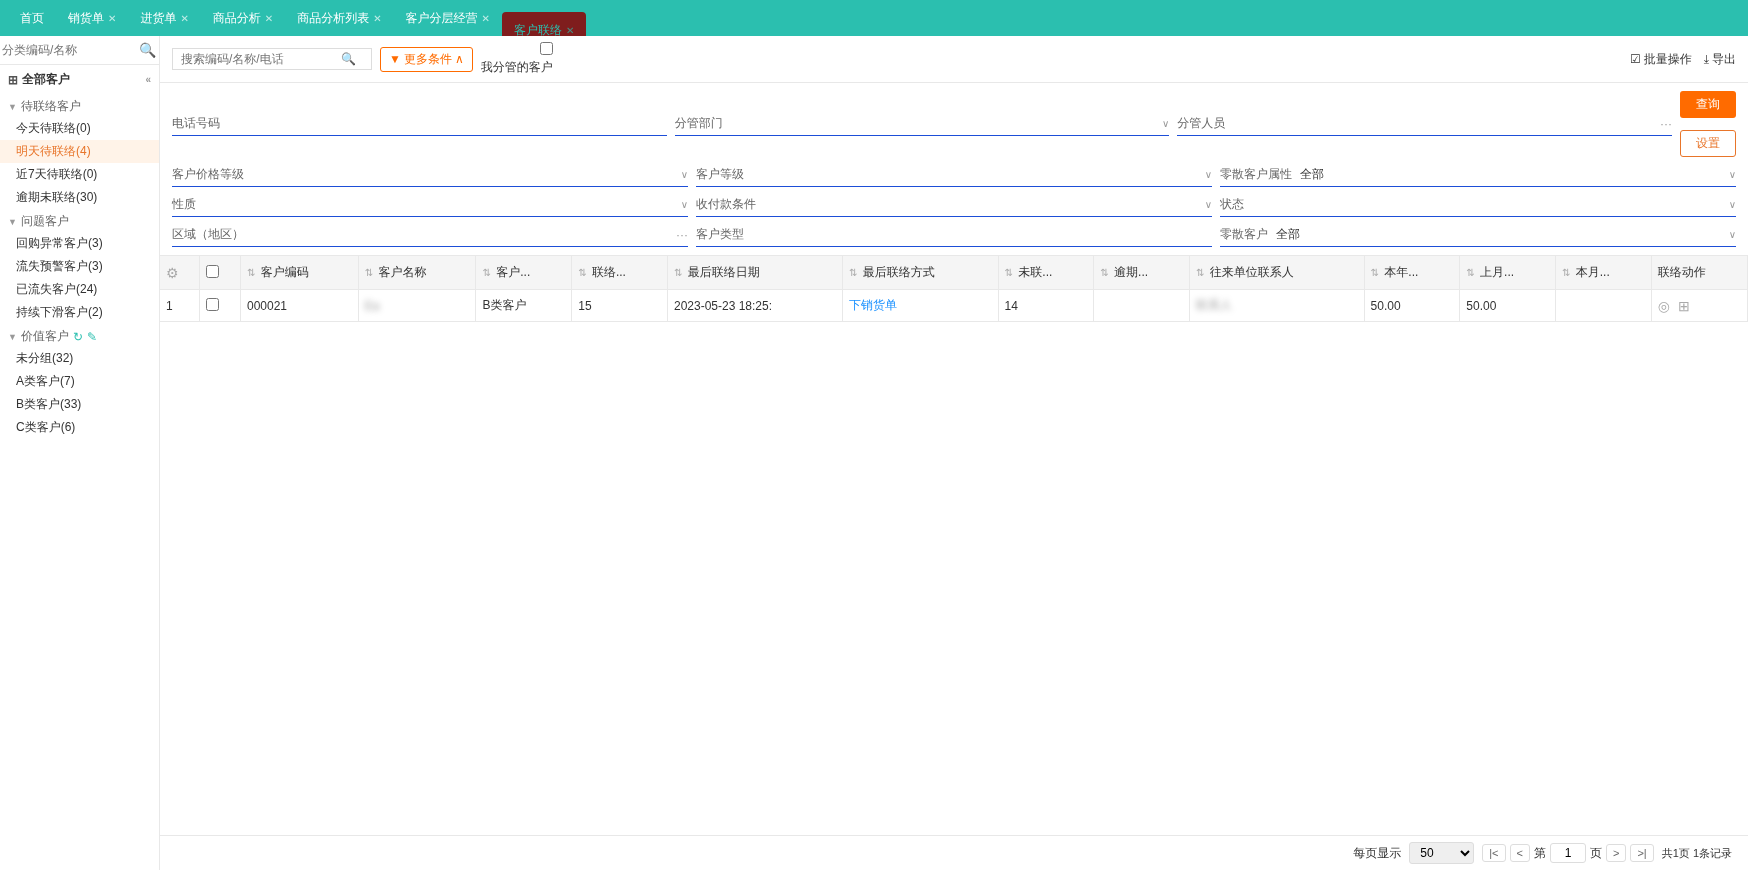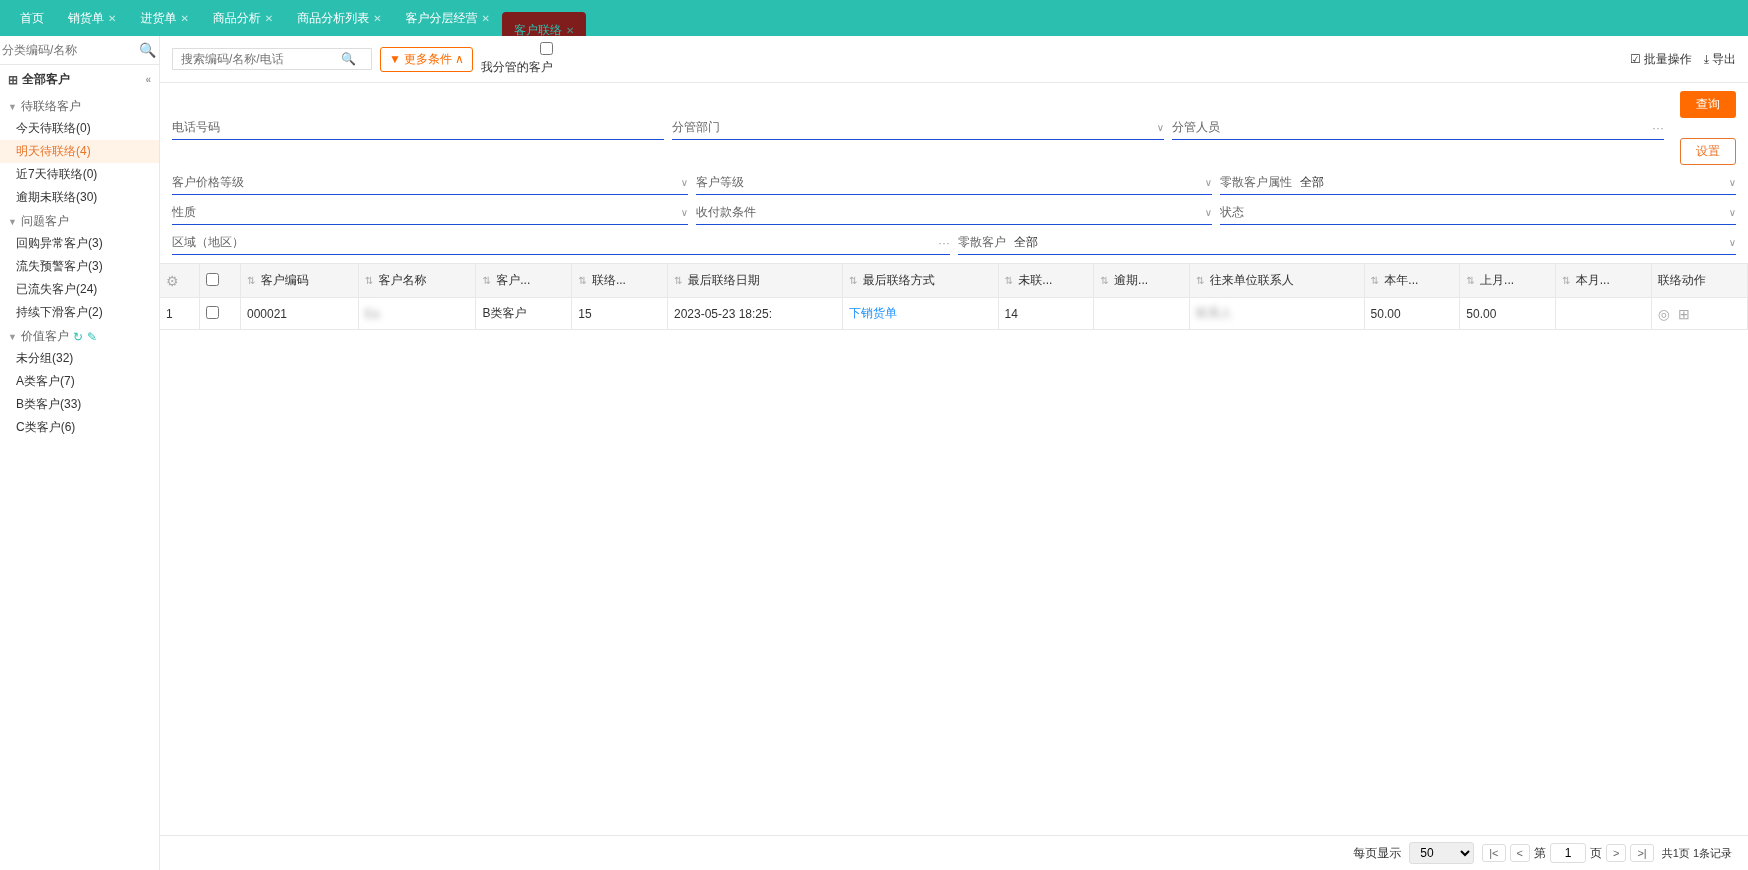--- a/index.html
+++ b/index.html
@@ -208,22 +208,21 @@
       border-radius: 3px;
       padding: 4px 14px;
       cursor: pointer;
       font-size: 12px;
       white-space: nowrap;
     }
 
     .btn-group-right {
       display: flex;
       flex-direction: column;
-      gap: 20px;
-      margin-left: 8px;
+      gap: 12px;
     }
 
     
     .table-container {
       flex: 1;
       overflow: auto;
       background: #fff;
     }
     table {
       width: 100%;
@@ -491,20 +490,24 @@
           <span class="value"></span>
           <span class="down-arrow">∨</span>
         </div>
       </div>
 
       <div class="filter-row">
         <div class="filter-field" style="flex:2">
           <span class="label">区域（地区）</span>
           <span class="value"></span>
           <span class="dots">···</span>
+        </div>
+        <div class="filter-field" style="flex:2">
+          <span class="label">客户类型</span>
+          <span class="value"></span>
         </div>
         <div class="filter-field" style="flex:2">
           <span class="label">零散客户</span>
           <span class="value">全部</span>
           <span class="down-arrow">∨</span>
         </div>
       </div>
     </div>
 
     <div class="table-container">

